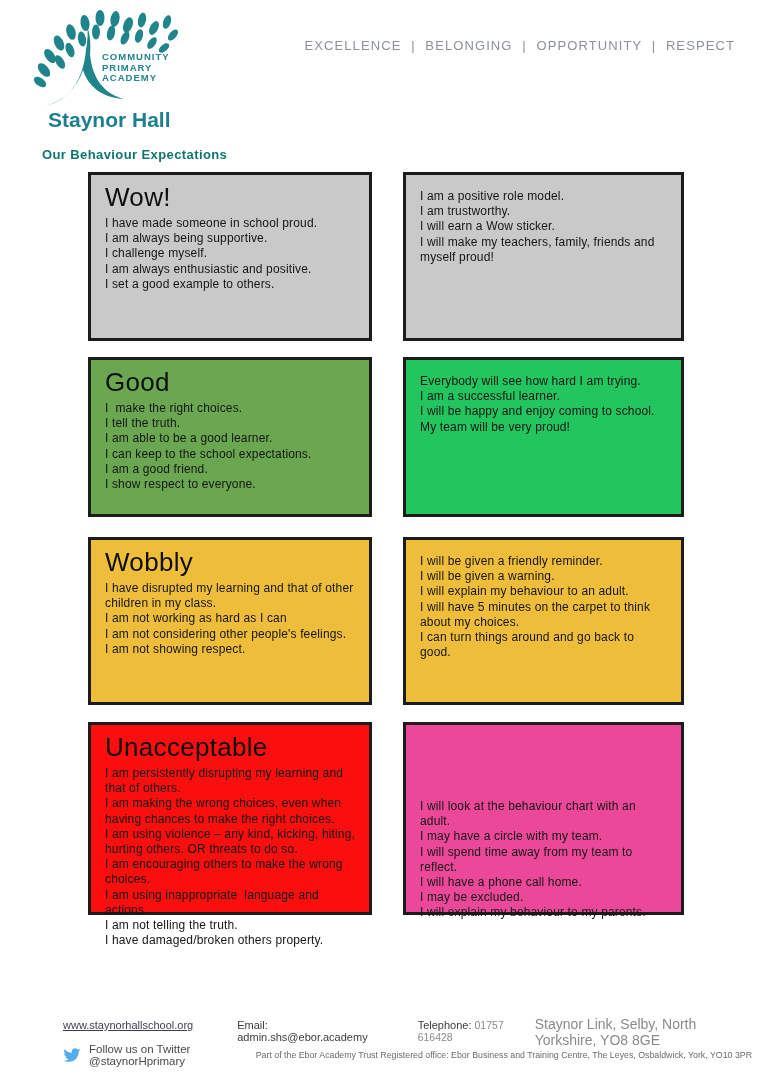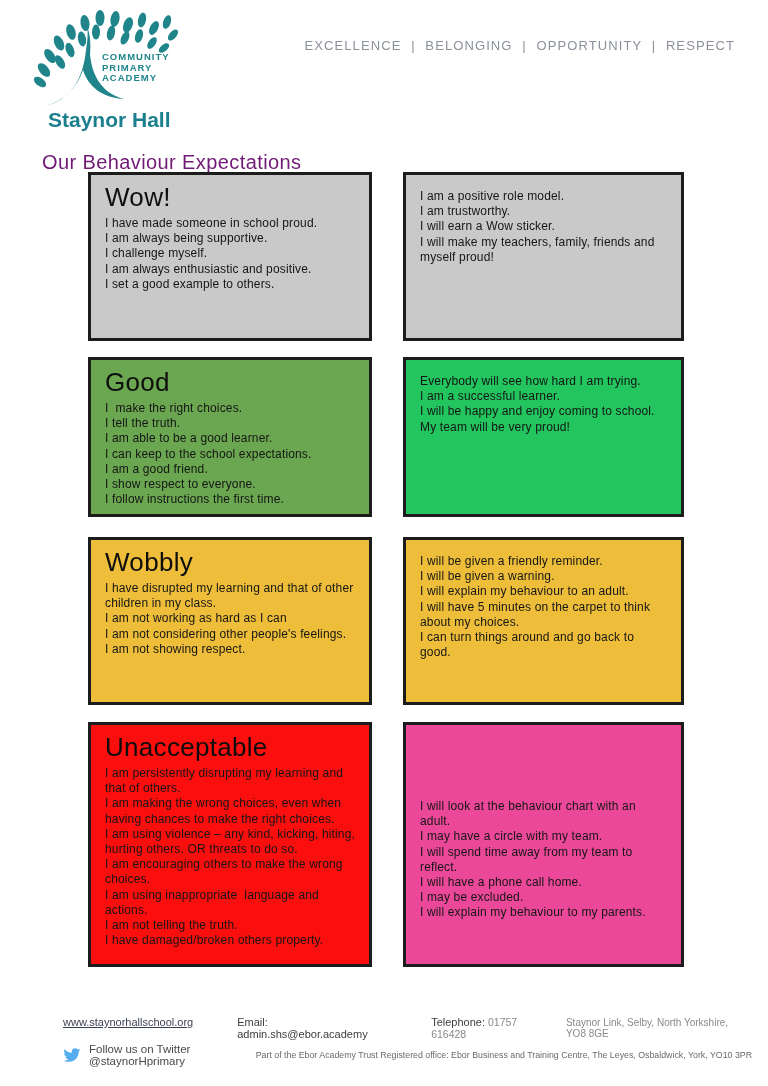--- a/index.html
+++ b/index.html
@@ -8,22 +8,22 @@
 
   
   .logo-wrap{position:absolute;left:30px;top:8px;width:170px;height:130px;}
   .logo-tree{position:absolute;left:0;top:2px;}
   .logo-academy{position:absolute;left:72px;top:44px;color:#1f858b;font-weight:bold;
     font-size:9.5px;letter-spacing:1px;line-height:10.5px;}
   .school-name{position:absolute;left:18px;top:100px;color:#1b7f8d;font-weight:bold;font-size:21px;}
   .motto{position:absolute;right:33px;top:38px;color:#8b909a;font-size:13px;
     letter-spacing:1.1px;word-spacing:5px;}
 
-  .page-title{position:absolute;left:42px;top:138px;font-size:20px;color:#701a75;
-    letter-spacing:.4px;font-weight:400;}
+  .page-title{position:absolute;left:42px;top:138px;font-size:13px;color:#0f766e;
+    letter-spacing:.4px;font-weight:700;}
 
   
   .board-row{position:absolute;left:0;width:768px;}
   .box{position:absolute;box-sizing:border-box;border:3px solid #1c1c1c;padding:7px 14px 8px 14px;}
   .box-left{left:88px;width:284px;height:100%;}
   .box-right{left:403px;width:281px;height:100%;}
   .box h2{margin:0 0 4px 0;font-size:26px;line-height:30px;font-weight:400;color:#0e0e0e;
     letter-spacing:.3px;}
   .line{margin:0;font-size:12px;line-height:15.2px;letter-spacing:.15px;color:#151515;
     white-space:pre-wrap;}
@@ -31,21 +31,21 @@
   .pt-lg{padding-top:74px;}
 
   
   .footer-line1{position:absolute;left:63px;top:1016px;right:20px;display:flex;
     align-items:baseline;font-size:11px;color:#3c3c3c;}
   .website{color:#3b3f55;text-decoration:underline;}
   .email{margin-left:44px;}
   .phone{margin-left:50px;}
   .phone .muted,.addr{color:#8a8a8a;}
   .phone .muted{font-size:10.5px;}
-  .addr{margin-left:26px;font-size:10px;}
+  .addr{margin-left:26px;font-size:14px;}
   .footer-line2{position:absolute;left:63px;top:1043px;right:16px;display:flex;
     align-items:center;justify-content:center;}
   .tw-icon{flex:0 0 auto;margin-right:8px;}
   .tw-text{font-size:11.5px;color:#4a4a4a;}
   .trust{font-size:8.8px;color:#6a6a6a;margin-left:6px;white-space:nowrap;}
 </style>
 </head>
 <body>
 
 <div class="page">
@@ -111,21 +111,20 @@
 
   <div class="board-row" style="top:357px;height:160px;">
     <section class="box box-left" style="background: rgb(106, 167, 80);">
       <h2>Good</h2>
       <p class="line">I  make the right choices.</p>
       <p class="line">I tell the truth.</p>
       <p class="line">I am able to be a good learner.</p>
       <p class="line">I can keep to the school expectations.</p>
       <p class="line">I am a good friend.</p>
       <p class="line">I show respect to everyone.</p>
-      <p class="line">I follow instructions the first time.</p>
     </section>
     <section class="box box-right pt-sm" style="background: #22c55e;">
       <p class="line">Everybody will see how hard I am trying.</p>
       <p class="line">I am a successful learner.</p>
       <p class="line">I will be happy and enjoy coming to school.</p>
       <p class="line">My team will be very proud!</p>
     </section>
   </div>
 
   <div class="board-row" style="top:537px;height:168px;">
@@ -138,21 +137,21 @@
     </section>
     <section class="box box-right pt-sm" style="background: rgb(238, 190, 58);">
       <p class="line">I will be given a friendly reminder.</p>
       <p class="line">I will be given a warning.</p>
       <p class="line">I will explain my behaviour to an adult.</p>
       <p class="line">I will have 5 minutes on the carpet to think about my choices.</p>
       <p class="line">I can turn things around and go back to good.</p>
     </section>
   </div>
 
-  <div class="board-row" style="top:722px;height:245px;">
+  <div class="board-row" style="top:722px;height:193px;">
     <section class="box box-left" style="background: rgb(251, 14, 14);">
       <h2>Unacceptable</h2>
       <p class="line">I am persistently disrupting my learning and that of others.</p>
       <p class="line">I am making the wrong choices, even when having chances to make the right choices.</p>
       <p class="line">I am using violence – any kind, kicking, hiting, hurting others. OR threats to do so.</p>
       <p class="line">I am encouraging others to make the wrong choices.</p>
       <p class="line">I am using inappropriate  language and actions.</p>
       <p class="line">I am not telling the truth.</p>
       <p class="line">I have damaged/broken others property.</p>
     </section>

